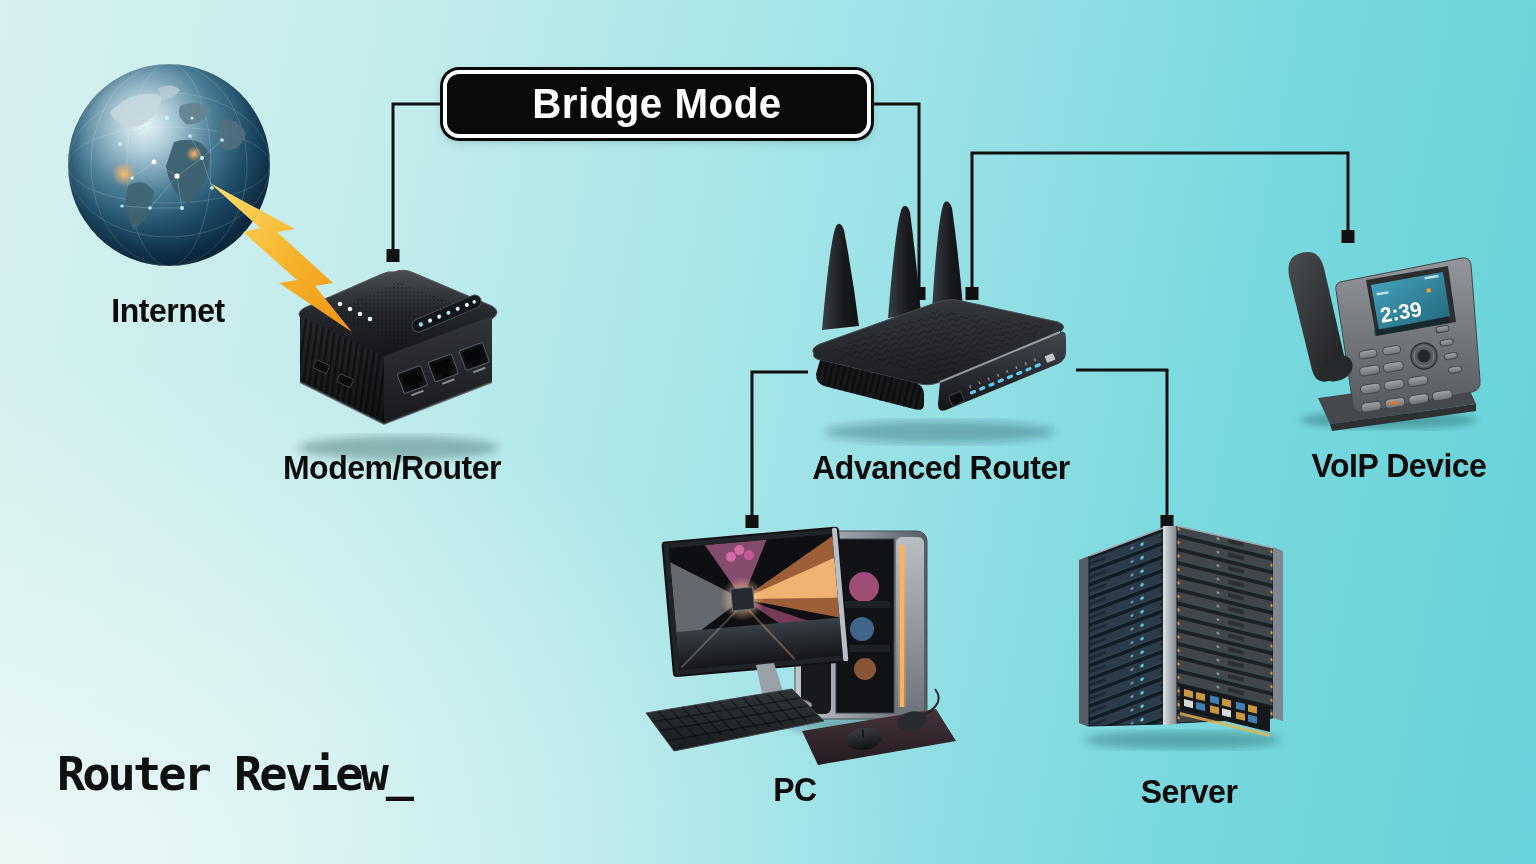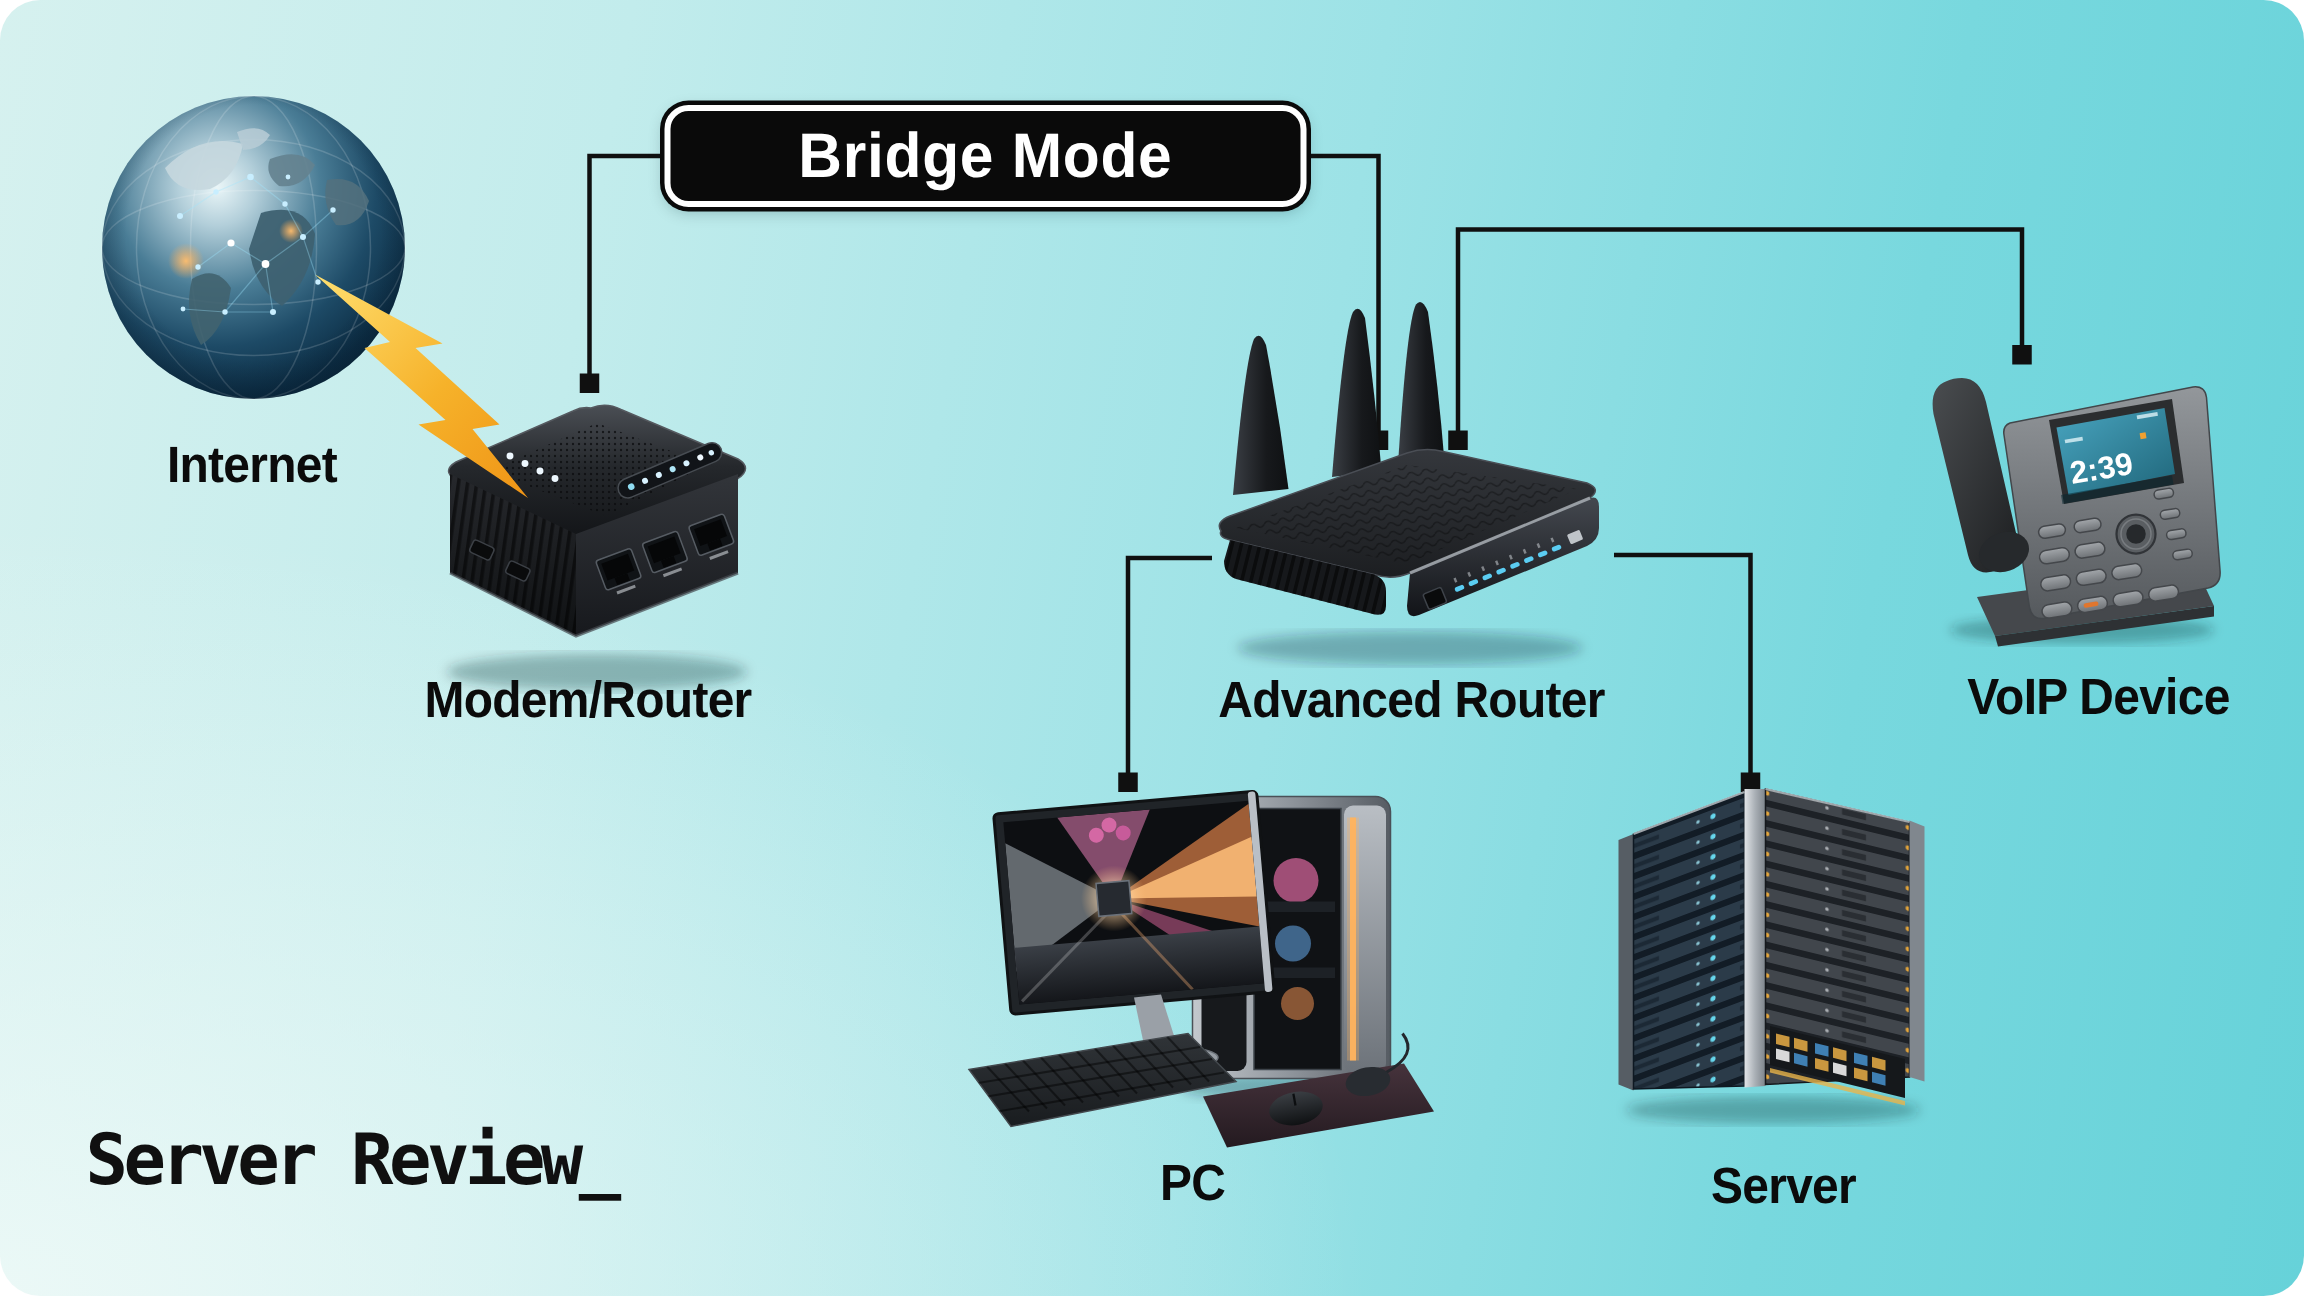--- a/index.html
+++ b/index.html
@@ -4,21 +4,20 @@
 <style>
   html,body{margin:0;padding:0;}
   .canvas{
     position:relative;
     width:1536px;height:864px;
     overflow:hidden;
     font-family:"Liberation Sans",sans-serif;
     background:
       radial-gradient(ellipse at 0% 100%, rgba(240,250,248,.85) 0%, rgba(240,250,248,0) 42%),
       linear-gradient(100deg,#d6f1ef 0%,#c2ecec 25%,#9ce2e6 55%,#78d8de 78%,#66d2d9 100%);
-    border-radius: 27px;
   }
   .node-svg{position:absolute;}
   .label{
     position:absolute;
     transform:translateX(-50%) scaleX(.94);
     font-weight:bold;font-size:34px;letter-spacing:-.5px;
     color:#0b0b0b;white-space:nowrap;
   }
   .title-box{
     position:absolute;left:443px;top:70px;width:428px;height:68px;
@@ -507,15 +506,15 @@
     </g>
   </svg>
 
   <div class="label lbl" style="left:168px;top:291px">Internet</div>
   <div class="label lbl" style="left:392px;top:448px">Modem/Router</div>
   <div class="label lbl" style="left:941px;top:448px">Advanced Router</div>
   <div class="label lbl" style="left:1399px;top:446px">VoIP Device</div>
   <div class="label lbl" style="left:795px;top:770px">PC</div>
   <div class="label lbl" style="left:1189px;top:772px">Server</div>
 
-  <div class="watermark">Server Review_</div>
+  <div class="watermark">Router Review_</div>
 
 </div>
 
 </body></html>

